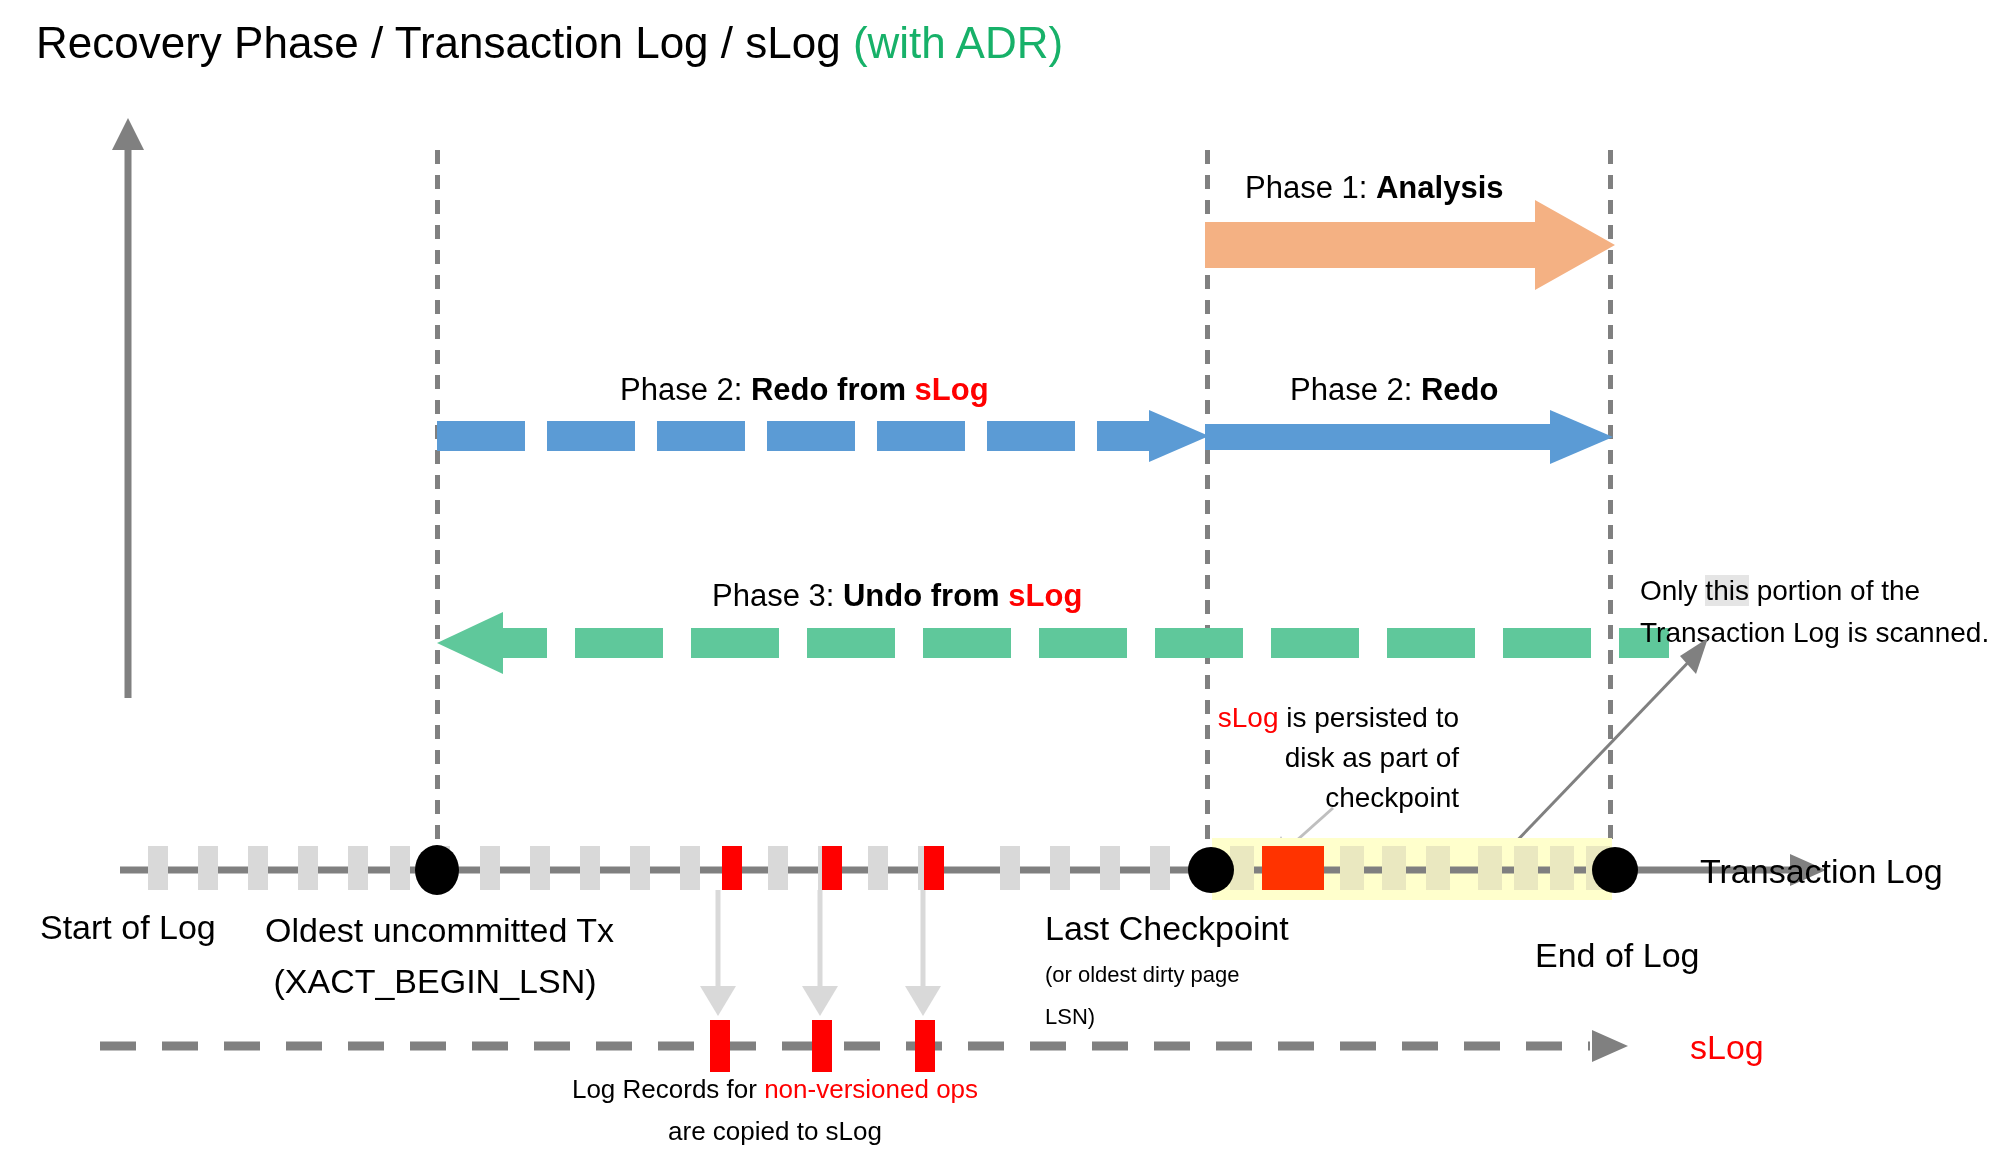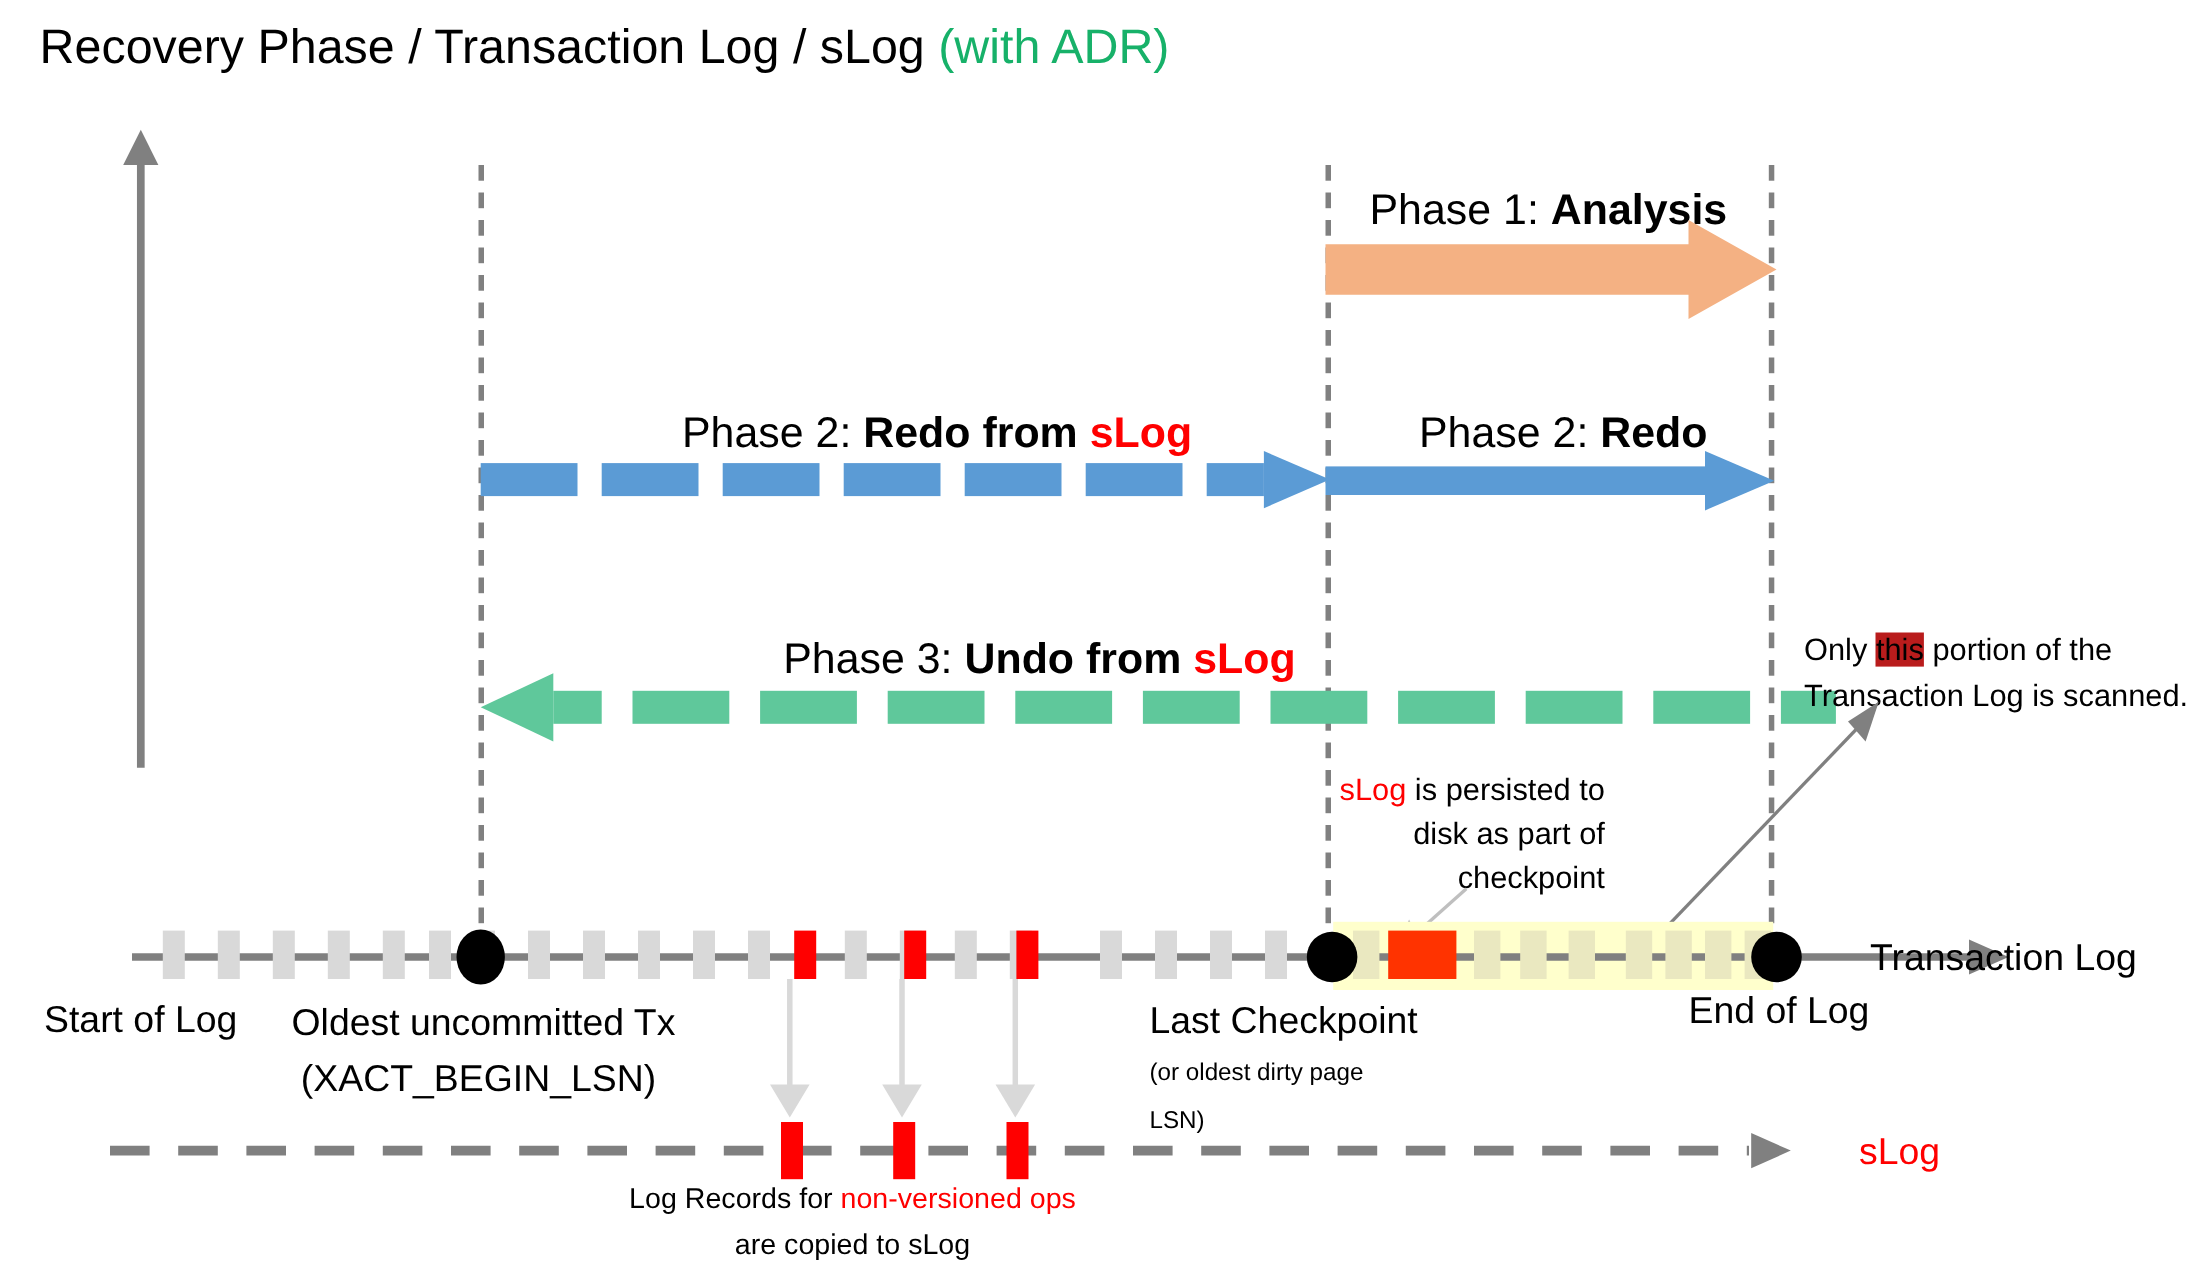--- a/index.html
+++ b/index.html
@@ -3,27 +3,27 @@
 <meta charset="utf-8">
 <style>
   html,body{margin:0;padding:0;background:#ffffff;}
   body{width:2001px;height:1152px;position:relative;overflow:hidden;
        font-family:"Liberation Sans","DejaVu Sans",sans-serif;color:#000;}
   .abs{position:absolute;}
   #title{left:36px;top:18px;font-size:44px;letter-spacing:0px;white-space:nowrap;}
   #title .adr{color:#17b169;}
   .vline{position:absolute;width:5px;background-image:linear-gradient(to bottom,#808080 0px,#808080 14px,transparent 14px,transparent 25px);background-size:5px 25px;}
   .lbl{position:absolute;white-space:nowrap;}
-  .phaselbl{font-size:39px;white-space:nowrap;position:absolute;}
+  .phaselbl{font-size:31px;white-space:nowrap;position:absolute;}
   .phaselbl b{font-weight:bold;}
   .red{color:#ff0000;}
   .axis-label{font-size:34px;}
   .small{font-size:28px;}
   .ital{font-size:22px;}
-  .hl{background:#b91c1c;}
+  .hl{background:#e5e5e5;}
   svg{position:absolute;overflow:visible;}
 </style>
 </head>
 <body>
 
 <div class="abs" id="title"><span>Recovery Phase / Transaction Log / sLog </span><span class="adr">(with ADR)</span></div>
 
 <svg class="abs" style="left:100px;top:118px;" width="60" height="580">
   <line x1="28" y1="18" x2="28" y2="580" stroke="#808080" stroke-width="7"></line>
   <polygon points="28,0 12,32 44,32" fill="#808080"></polygon>
@@ -168,21 +168,21 @@
   <span class="axis-label">Oldest uncommitted Tx</span><br>
   <span class="axis-label">(XACT_BEGIN_LSN)</span>
 </div>
 
 <div class="lbl" style="left:1045px;top:908px;width:330px;line-height:40px;">
   <span class="axis-label">Last Checkpoint</span><br>
   <span class="ital">(or oldest dirty page</span><br>
   <span class="ital">LSN)</span>
 </div>
 
-<div class="lbl axis-label" style="left:1535px;top:900px;">End of Log</div>
+<div class="lbl axis-label" style="left:1535px;top:936px;">End of Log</div>
 
 <svg class="abs" style="left:690px;top:890px;" width="300" height="130">
   <g stroke="#d9d9d9" stroke-width="5" fill="#d9d9d9">
     <line x1="28" y1="0" x2="28" y2="100"></line>
     <polygon points="10,96 46,96 28,126" stroke="none"></polygon>
     <line x1="130" y1="0" x2="130" y2="100"></line>
     <polygon points="112,96 148,96 130,126" stroke="none"></polygon>
     <line x1="233" y1="0" x2="233" y2="100"></line>
     <polygon points="215,96 251,96 233,126" stroke="none"></polygon>
   </g>

